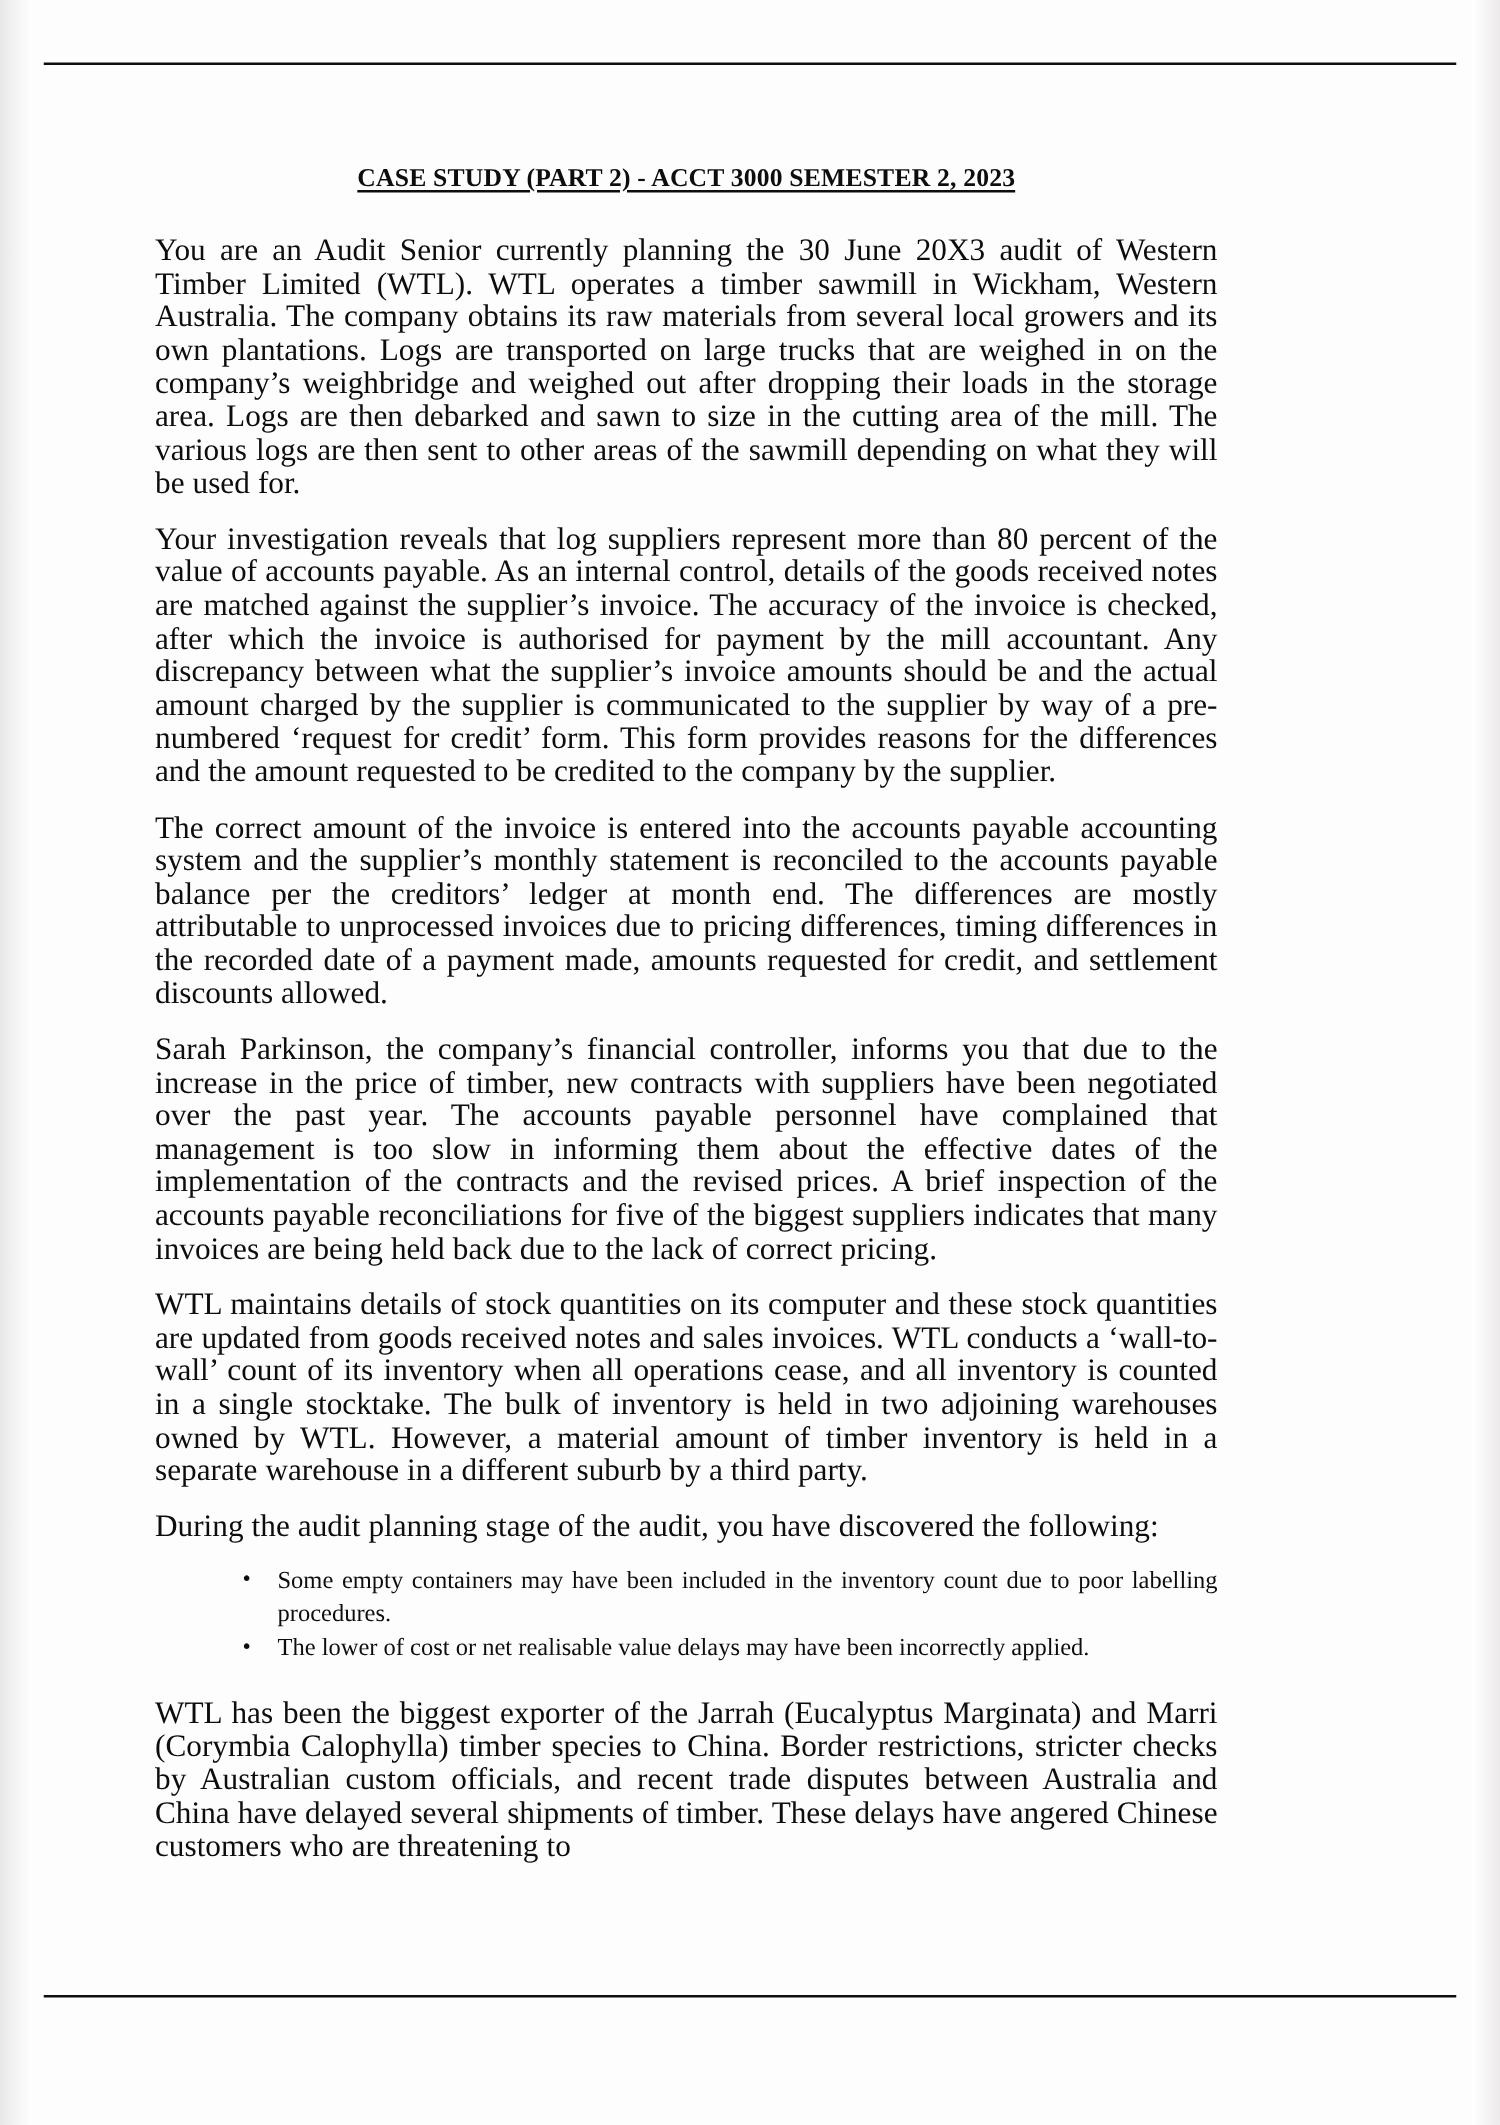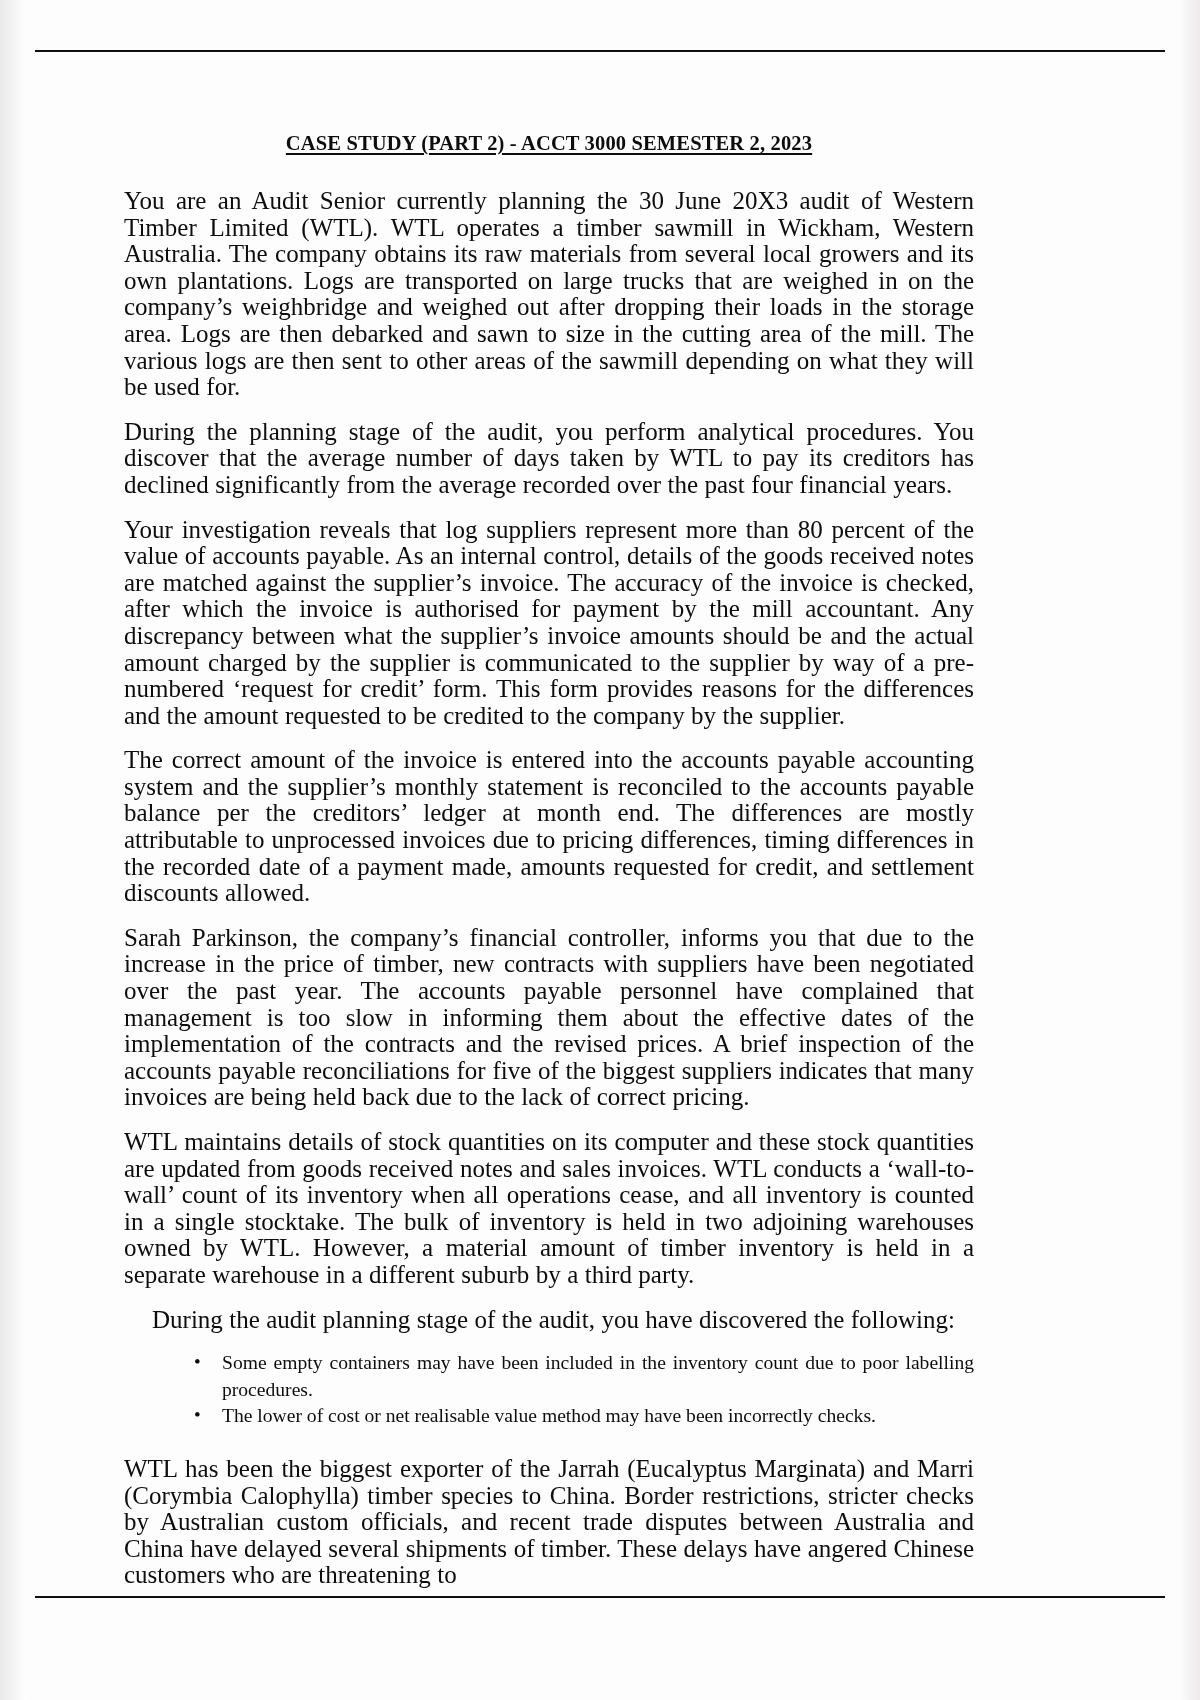--- a/index.html
+++ b/index.html
@@ -68,21 +68,21 @@
   }
 
   p.para {
     font-size: 25px;
     line-height: 26.6px;
     text-align: justify;
     text-justify: inter-word;
     margin: 0 0 18px 0;
     word-spacing: 0.2px;
   }
-  p.para.tight { margin-bottom: 17px; margin-left: 28px; }
+  p.para.tight { margin-bottom: 17px; }
 
   ul.findings {
     margin: 0 0 26px 0;
     padding: 0 0 0 64px;
     list-style: none;
   }
   ul.findings li {
     font-size: 19.6px;
     line-height: 26.6px;
     text-align: justify;
@@ -105,40 +105,39 @@
 <div class="page">
 
   <div class="rule rule-top"></div>
 
   <div class="content">
 
     <h1 class="doc-title">CASE STUDY (PART 2) - ACCT 3000 SEMESTER 2, 2023</h1>
 
     <p class="para">You are an Audit Senior currently planning the 30 June 20X3 audit of Western Timber Limited (WTL). WTL operates a timber sawmill in Wickham, Western Australia. The company obtains its raw materials from several local growers and its own plantations. Logs are transported on large trucks that are weighed in on the company’s weighbridge and weighed out after dropping their loads in the storage area. Logs are then debarked and sawn to size in the cutting area of the mill. The various logs are then sent to other areas of the sawmill depending on what they will be used for.</p>
 
-    <p class="para">During the planning stage of the audit, you perform analytical procedures. You discover that the average number of days taken by WTL to pay its creditors has declined significantly from the average recorded over the past four financial years.</p>
 
     <p class="para">Your investigation reveals that log suppliers represent more than 80 percent of the value of accounts payable. As an internal control, details of the goods received notes are matched against the supplier’s invoice.  The accuracy of the invoice is checked, after which the invoice is authorised for payment by the mill accountant.  Any discrepancy between what the supplier’s invoice amounts should be and the actual amount charged by the supplier is communicated to the supplier by way of a pre-numbered ‘request for credit’ form. This form provides reasons for the differences and the amount requested to be credited to the company by the supplier.</p>
 
     <p class="para">The correct amount of the invoice is entered into the accounts payable accounting system and the supplier’s monthly statement is reconciled to the accounts payable balance per the creditors’ ledger at month end. The differences are mostly attributable to unprocessed invoices due to pricing differences, timing differences in the recorded date of a payment made, amounts requested for credit, and settlement discounts allowed.</p>
 
     <p class="para">Sarah Parkinson, the company’s financial controller, informs you that due to the increase in the price of timber, new contracts with suppliers have been negotiated over the past year. The accounts payable personnel have complained that management is too slow in informing them about the effective dates of the implementation of the contracts and the revised prices. A brief inspection of the accounts payable reconciliations for five of the biggest suppliers indicates that many invoices are being held back due to the lack of correct pricing.</p>
 
     <p class="para">WTL maintains details of stock quantities on its computer and these stock quantities are updated from goods received notes and sales invoices. WTL conducts a ‘wall-to-wall’ count of its inventory when all operations cease, and all inventory is counted in a single stocktake. The bulk of inventory is held in two adjoining warehouses owned by WTL. However, a material amount of timber inventory is held in a separate warehouse in a different suburb by a third party.</p>
 
     <p class="para tight">During the audit planning stage of the audit, you have discovered the following:</p>
 
     <ul class="findings">
       <li>
         <span class="bullet">•</span>
         <span>Some empty containers may have been included in the inventory count due to poor labelling procedures.</span>
       </li>
       <li>
         <span class="bullet">•</span>
-        <span>The lower of cost or net realisable value method may have been incorrectly checks.</span>
+        <span>The lower of cost or net realisable value delays may have been incorrectly applied.</span>
       </li>
     </ul>
 
     <p class="para last-para">WTL has been the biggest exporter of the Jarrah (Eucalyptus Marginata) and Marri (Corymbia Calophylla) timber species to China. Border restrictions, stricter checks by Australian custom officials, and recent trade disputes between Australia and China have delayed several shipments of timber. These delays have angered Chinese customers who are threatening to</p>
 
   </div>
 
   <div class="rule rule-bottom"></div>
 
 </div>

